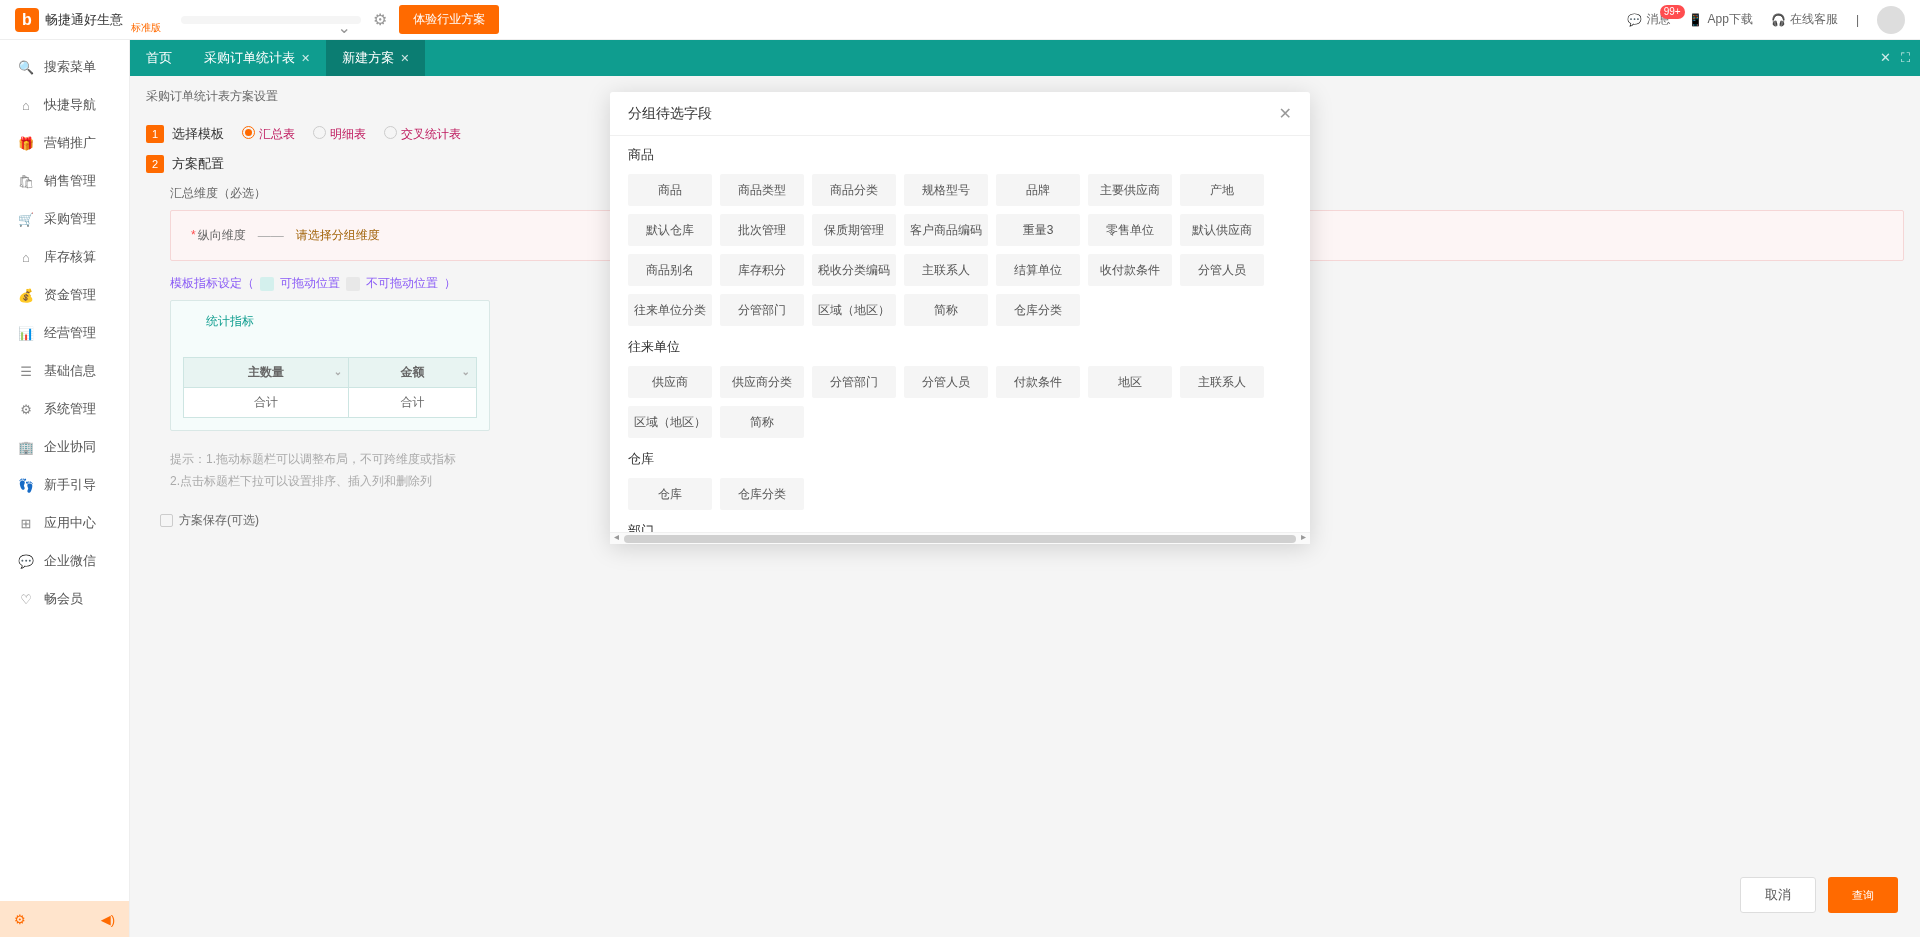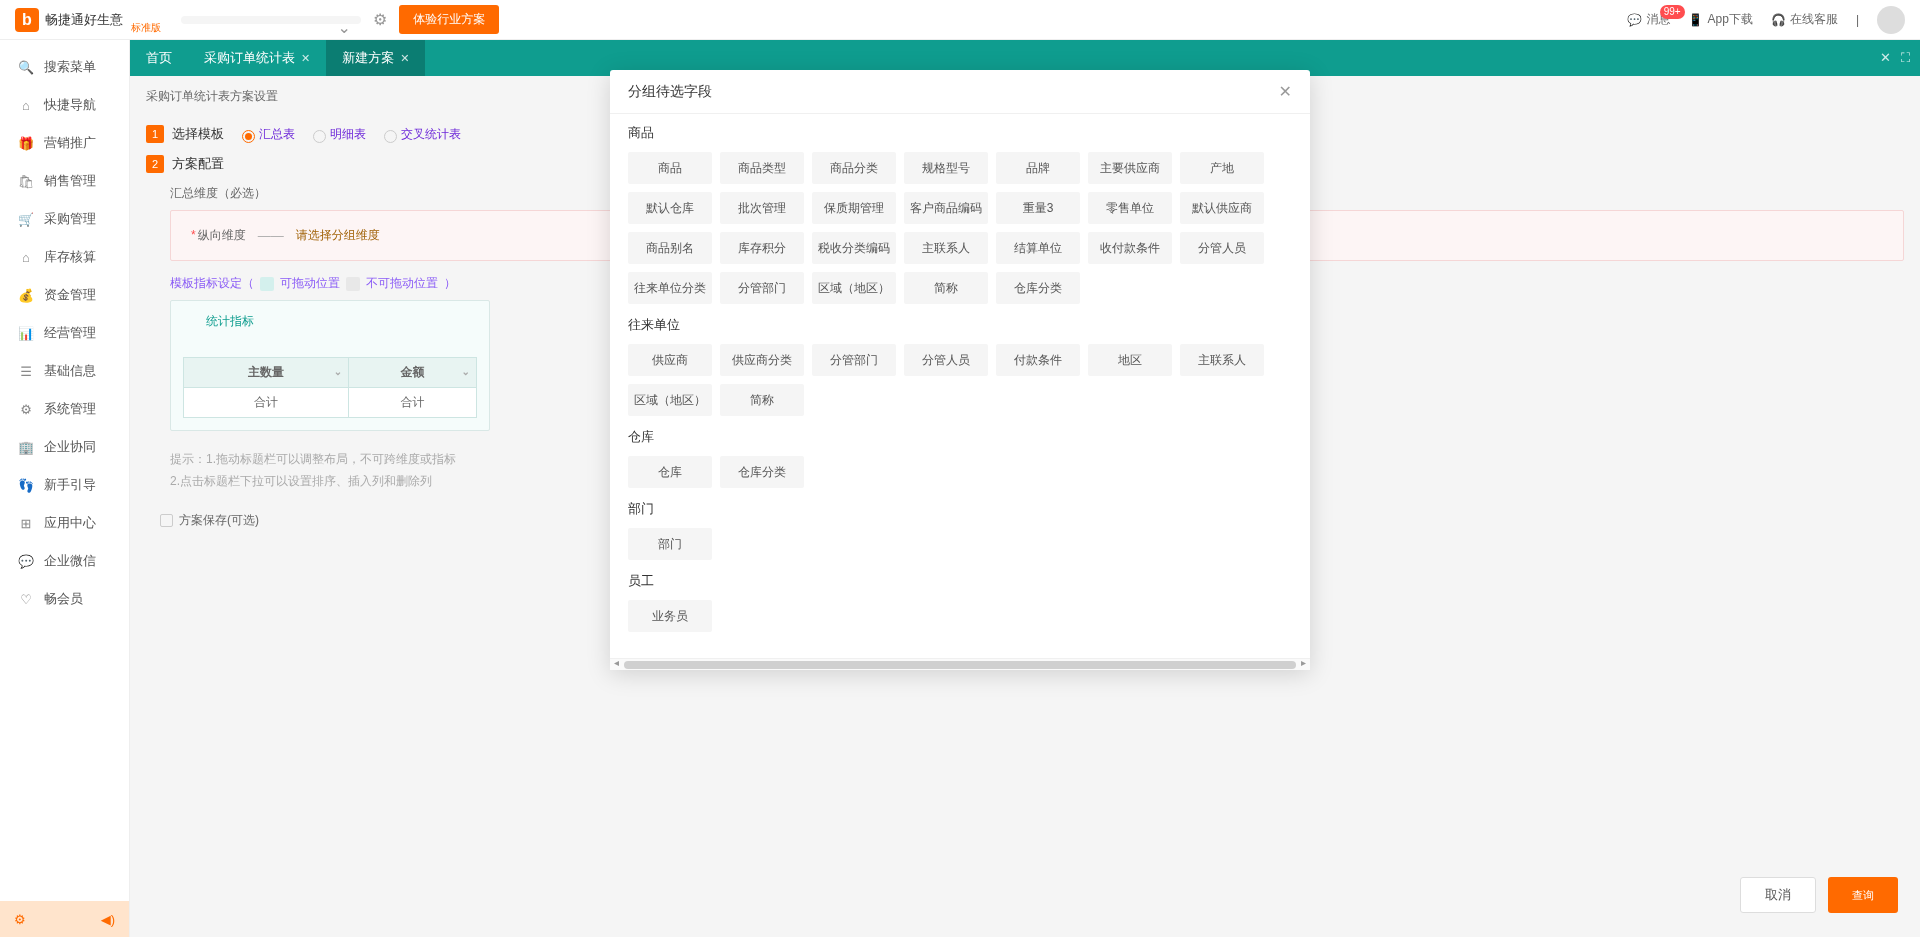--- a/index.html
+++ b/index.html
@@ -39,21 +39,21 @@
 .tab-bar-right { margin-left: auto; display: flex; gap: 10px; padding-right: 10px; color: #fff; }
 .tab-bar-right span { cursor: pointer; opacity: 0.8; }
 
 
 .content { flex: 1; padding: 12px 16px; overflow-y: auto; position: relative; }
 .crumb { font-size: 12px; color: #666; margin-bottom: 20px; font-family: Liberation Mono, monospace; }
 .step-row { display: flex; align-items: center; gap: 8px; margin-bottom: 12px; }
 .step-num { width: 18px; height: 18px; background: #ff6a00; color: #fff; display: flex; align-items: center; justify-content: center; font-size: 11px; border-radius: 2px; }
 .step-label { font-size: 13px; color: #333; }
 .radio-group { display: flex; gap: 18px; margin-left: 10px; }
-.radio-item { display: flex; align-items: flex-end; gap: 4px; font-size: 12px; color: #6d28d9; }
+.radio-item { display: flex; align-items: flex-start; gap: 4px; font-size: 12px; color: #be185d; }
 .radio-circle { width: 13px; height: 13px; border: 1px solid #ccc; border-radius: 50%; display: inline-block; position: relative; }
 .radio-circle.checked { border-color: #ff6a00; }
 .radio-circle.checked::after { content: ""; position: absolute; top: 2px; left: 2px; width: 7px; height: 7px; background: #ff6a00; border-radius: 50%; }
 
 .config-block { margin-left: 14px; }
 .config-sub { font-size: 12px; color: #666; margin: 10px 0 8px 10px; }
 .dim-box { background: #fdf5f5; border: 1px solid #f5d6d6; border-radius: 2px; padding: 16px 20px; display: flex; align-items: center; gap: 12px; margin-left: 10px; }
 .dim-label { color: #666; font-size: 12px; }
 .required::before { content: "*"; color: #ff4d4f; margin-right: 2px; }
 .dash { color: #aaa; }
@@ -76,21 +76,21 @@
 .save-row { display: flex; align-items: center; gap: 6px; font-size: 12px; color: #666; margin: 20px 0 0 14px; }
 .checkbox { width: 13px; height: 13px; border: 1px solid #ccc; border-radius: 2px; display: inline-block; }
 
 
 .footer-btns { position: fixed; bottom: 24px; right: 22px; display: flex; gap: 12px; }
 .btn-cancel { background: #fff; border: 1px solid #ddd; padding: 8px 24px; border-radius: 3px; cursor: pointer; color: #555; font-size: 13px; }
 .btn-query { background: #ff6a00; border: none; color: #fff; padding: 8px 24px; border-radius: 3px; cursor: pointer; font-size: 11px; }
 
 
 .modal-mask { position: fixed; inset: 0; background: rgba(0,0,0,0); }
-.modal { position: fixed; top: 70px; left: 50%; transform: translateX(-50%); width: 700px; height: 600px; background: #fff; box-shadow: 0 4px 24px rgba(0,0,0,0.15); border-radius: 3px; display: flex; flex-direction: column; }
+.modal { position: fixed; top: 92px; left: 50%; transform: translateX(-50%); width: 700px; height: 452px; background: #fff; box-shadow: 0 4px 24px rgba(0,0,0,0.15); border-radius: 3px; display: flex; flex-direction: column; }
 .modal-header { padding: 12px 18px; font-size: 14px; color: #333; display: flex; justify-content: space-between; align-items: center; border-bottom: 1px solid #f0f0f0; }
 .modal-close { cursor: pointer; color: #999; font-size: 16px; }
 .modal-body { flex: 1; overflow-y: auto; padding: 10px 18px 18px 18px; }
 .modal-body::-webkit-scrollbar { width: 8px; }
 .modal-body::-webkit-scrollbar-thumb { background: #ccc; border-radius: 4px; }
 .field-group { margin-bottom: 12px; }
 .group-title { font-size: 13px; color: #333; margin-bottom: 10px; font-weight: 500; }
 .field-grid { display: flex; flex-wrap: wrap; gap: 8px; }
 .field-btn { width: 84px; height: 32px; background: #f5f5f5; border: none; border-radius: 2px; font-size: 12px; color: #555; cursor: pointer; display: flex; align-items: center; justify-content: center; }
 .modal-hscroll { height: 12px; border-top: 1px solid #f0f0f0; background: #fafafa; position: relative; }

